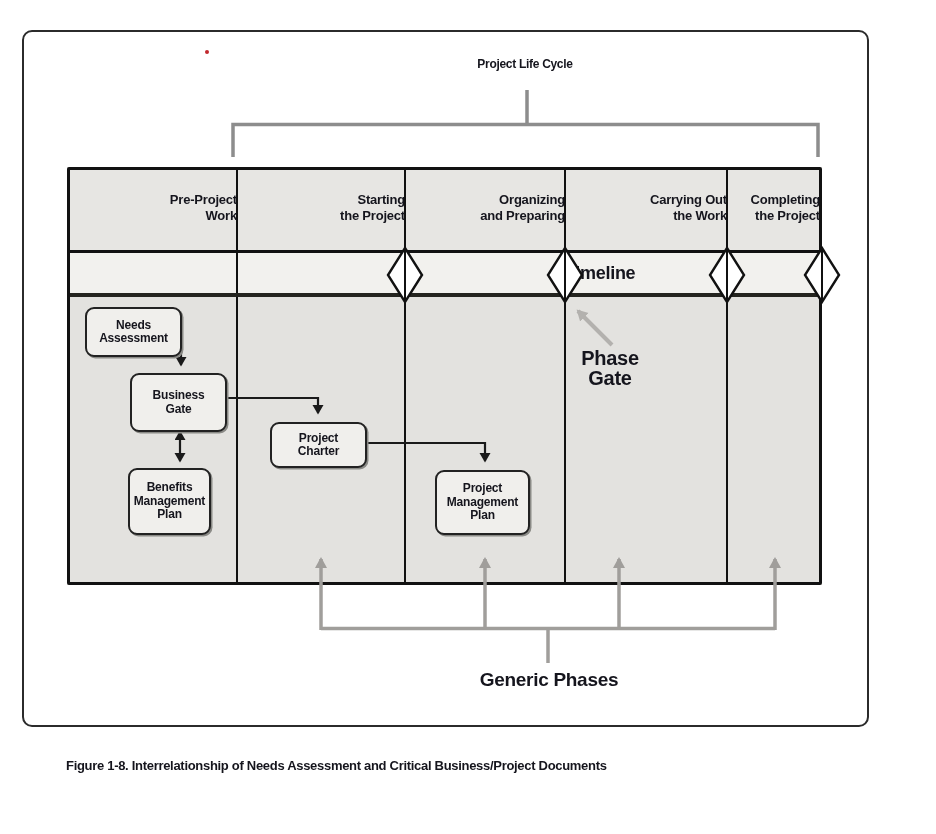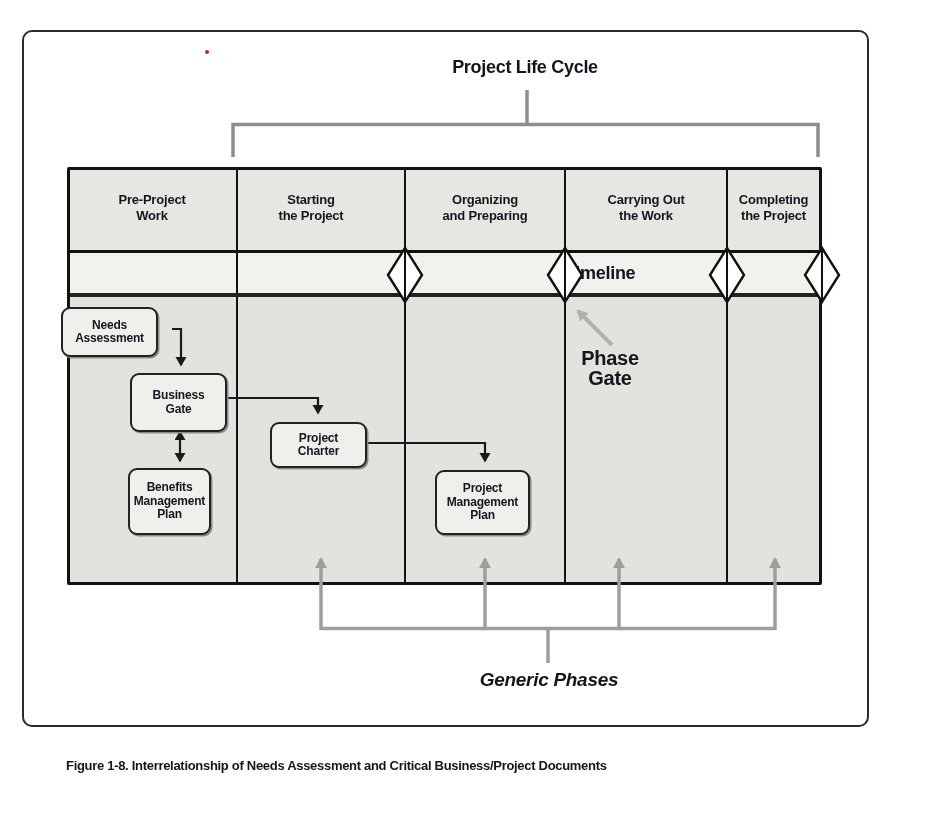--- a/index.html
+++ b/index.html
@@ -1,38 +1,38 @@
 <!DOCTYPE html>
 <html><head>
 <meta charset="utf-8">
 <style>
   html,body{margin:0;padding:0;background:#fff;}
   .page{position:relative;width:936px;height:834px;background:#ffffff;overflow:hidden;
         font-family:"Liberation Sans", sans-serif;color:#15151d;}
   .abs{position:absolute;}
   .figure-border{left:22px;top:30px;width:843px;height:693px;border:2.5px solid #2b2b2b;border-radius:10px;background:#fff;}
   .red-dot{left:205px;top:50px;width:4px;height:4px;border-radius:50%;background:#c1272d;}
-  .plc-title{left:375px;top:57px;width:300px;text-align:center;font-size:18px;font-weight:bold;letter-spacing:-0.3px;}
+  .plc-title{left:375px;top:57px;width:300px;text-align:center;font-size:12px;font-weight:bold;letter-spacing:-0.3px;}
   
   .bg-header{left:67px;top:167px;width:755px;height:86px;background:#e7e6e3;}
   .bg-timeline{left:67px;top:253px;width:755px;height:44px;background:#f2f1ee;}
   .bg-content{left:67px;top:297px;width:755px;height:288px;background:#e3e2df;}
   .divider{top:167px;width:2px;height:418px;background:#111;}
   .hdr-border{left:67px;top:250px;width:755px;height:3px;background:#111;}
   .tl-border{left:67px;top:293px;width:755px;height:4px;background:#24241f;}
   .table-outline{left:67px;top:167px;width:755px;height:418px;border:3px solid #111;box-sizing:border-box;border-radius:2px;}
   
-  .col-label{top:192px;text-align:center;font-size:13px;line-height:16px;font-weight:bold;letter-spacing:-0.2px;}
+  .col-label{top:192px;text-align:right;font-size:13px;line-height:16px;font-weight:bold;letter-spacing:-0.2px;}
   .timeline-label{left:565px;top:263px;width:168px;text-align:left;font-size:18px;font-weight:bold;letter-spacing:-0.3px;}
   
   .doc-box{box-sizing:border-box;background:#f0efec;border:2px solid #222;border-radius:9px;
            box-shadow:1.5px 1.5px 0 #8a8a86;display:flex;flex-direction:column;align-items:center;justify-content:center;
            font-size:12px;line-height:13.5px;font-weight:bold;text-align:center;letter-spacing:-0.2px;}
   .phase-gate-label{left:558px;top:348px;width:104px;text-align:center;font-size:20px;line-height:20px;font-weight:bold;letter-spacing:-0.3px;}
-  .generic-phases{left:449px;top:669px;width:200px;text-align:center;font-size:19px;font-weight:bold;letter-spacing:-0.3px;font-style:italic;}
+  .generic-phases{left:449px;top:669px;width:200px;text-align:center;font-size:19px;font-weight:bold;letter-spacing:-0.3px;}
   .caption{left:66px;top:758px;width:800px;font-size:13px;font-weight:bold;letter-spacing:-0.3px;}
   svg.overlay{left:0;top:0;width:936px;height:834px;pointer-events:none;}
 </style>
 </head>
 <body>
 
 <div class="page">
 
   <div class="abs figure-border"></div>
   <div class="abs red-dot"></div>
@@ -47,21 +47,21 @@
   <div class="abs divider" style="left:564px"></div>
   <div class="abs divider" style="left:726px"></div>
   <div class="abs hdr-border"></div>
   <div class="abs tl-border"></div>
   <div class="abs table-outline"></div>
 
   <div class="abs col-label" style="left:67px;width:170px">
     <div>Pre-Project</div>
     <div>Work</div>
   </div>
-  <div class="abs col-label" style="left:227px;width:168px">
+  <div class="abs col-label" style="left:237px;width:168px">
     <div>Starting</div>
     <div>the Project</div>
   </div>
   <div class="abs col-label" style="left:405px;width:160px">
     <div>Organizing</div>
     <div>and Preparing</div>
   </div>
   <div class="abs col-label" style="left:565px;width:162px">
     <div>Carrying Out</div>
     <div>the Work</div>
@@ -122,21 +122,21 @@
           <polygon points="727,248 744,275 727,302 710,275" stroke-width="2.4"></polygon>
           <line x1="727" y1="248" x2="727" y2="302" stroke-width="2"></line>
         </g>
       <g>
           <polygon points="822,248 839,275 822,302 805,275" stroke-width="2.4"></polygon>
           <line x1="822" y1="248" x2="822" y2="302" stroke-width="2"></line>
         </g>
     </g>
   </svg>
 
-  <div class="abs doc-box" style="left:61px;top:307px;width:97px;height:50px">
+  <div class="abs doc-box" style="left:85px;top:307px;width:97px;height:50px">
     <div>Needs</div>
     <div>Assessment</div>
   </div>
   <div class="abs doc-box" style="left:130px;top:373px;width:97px;height:59px">
     <div>Business</div>
     <div>Gate</div>
   </div>
   <div class="abs doc-box" style="left:128px;top:468px;width:83px;height:67px">
     <div>Benefits</div>
     <div>Management</div>

